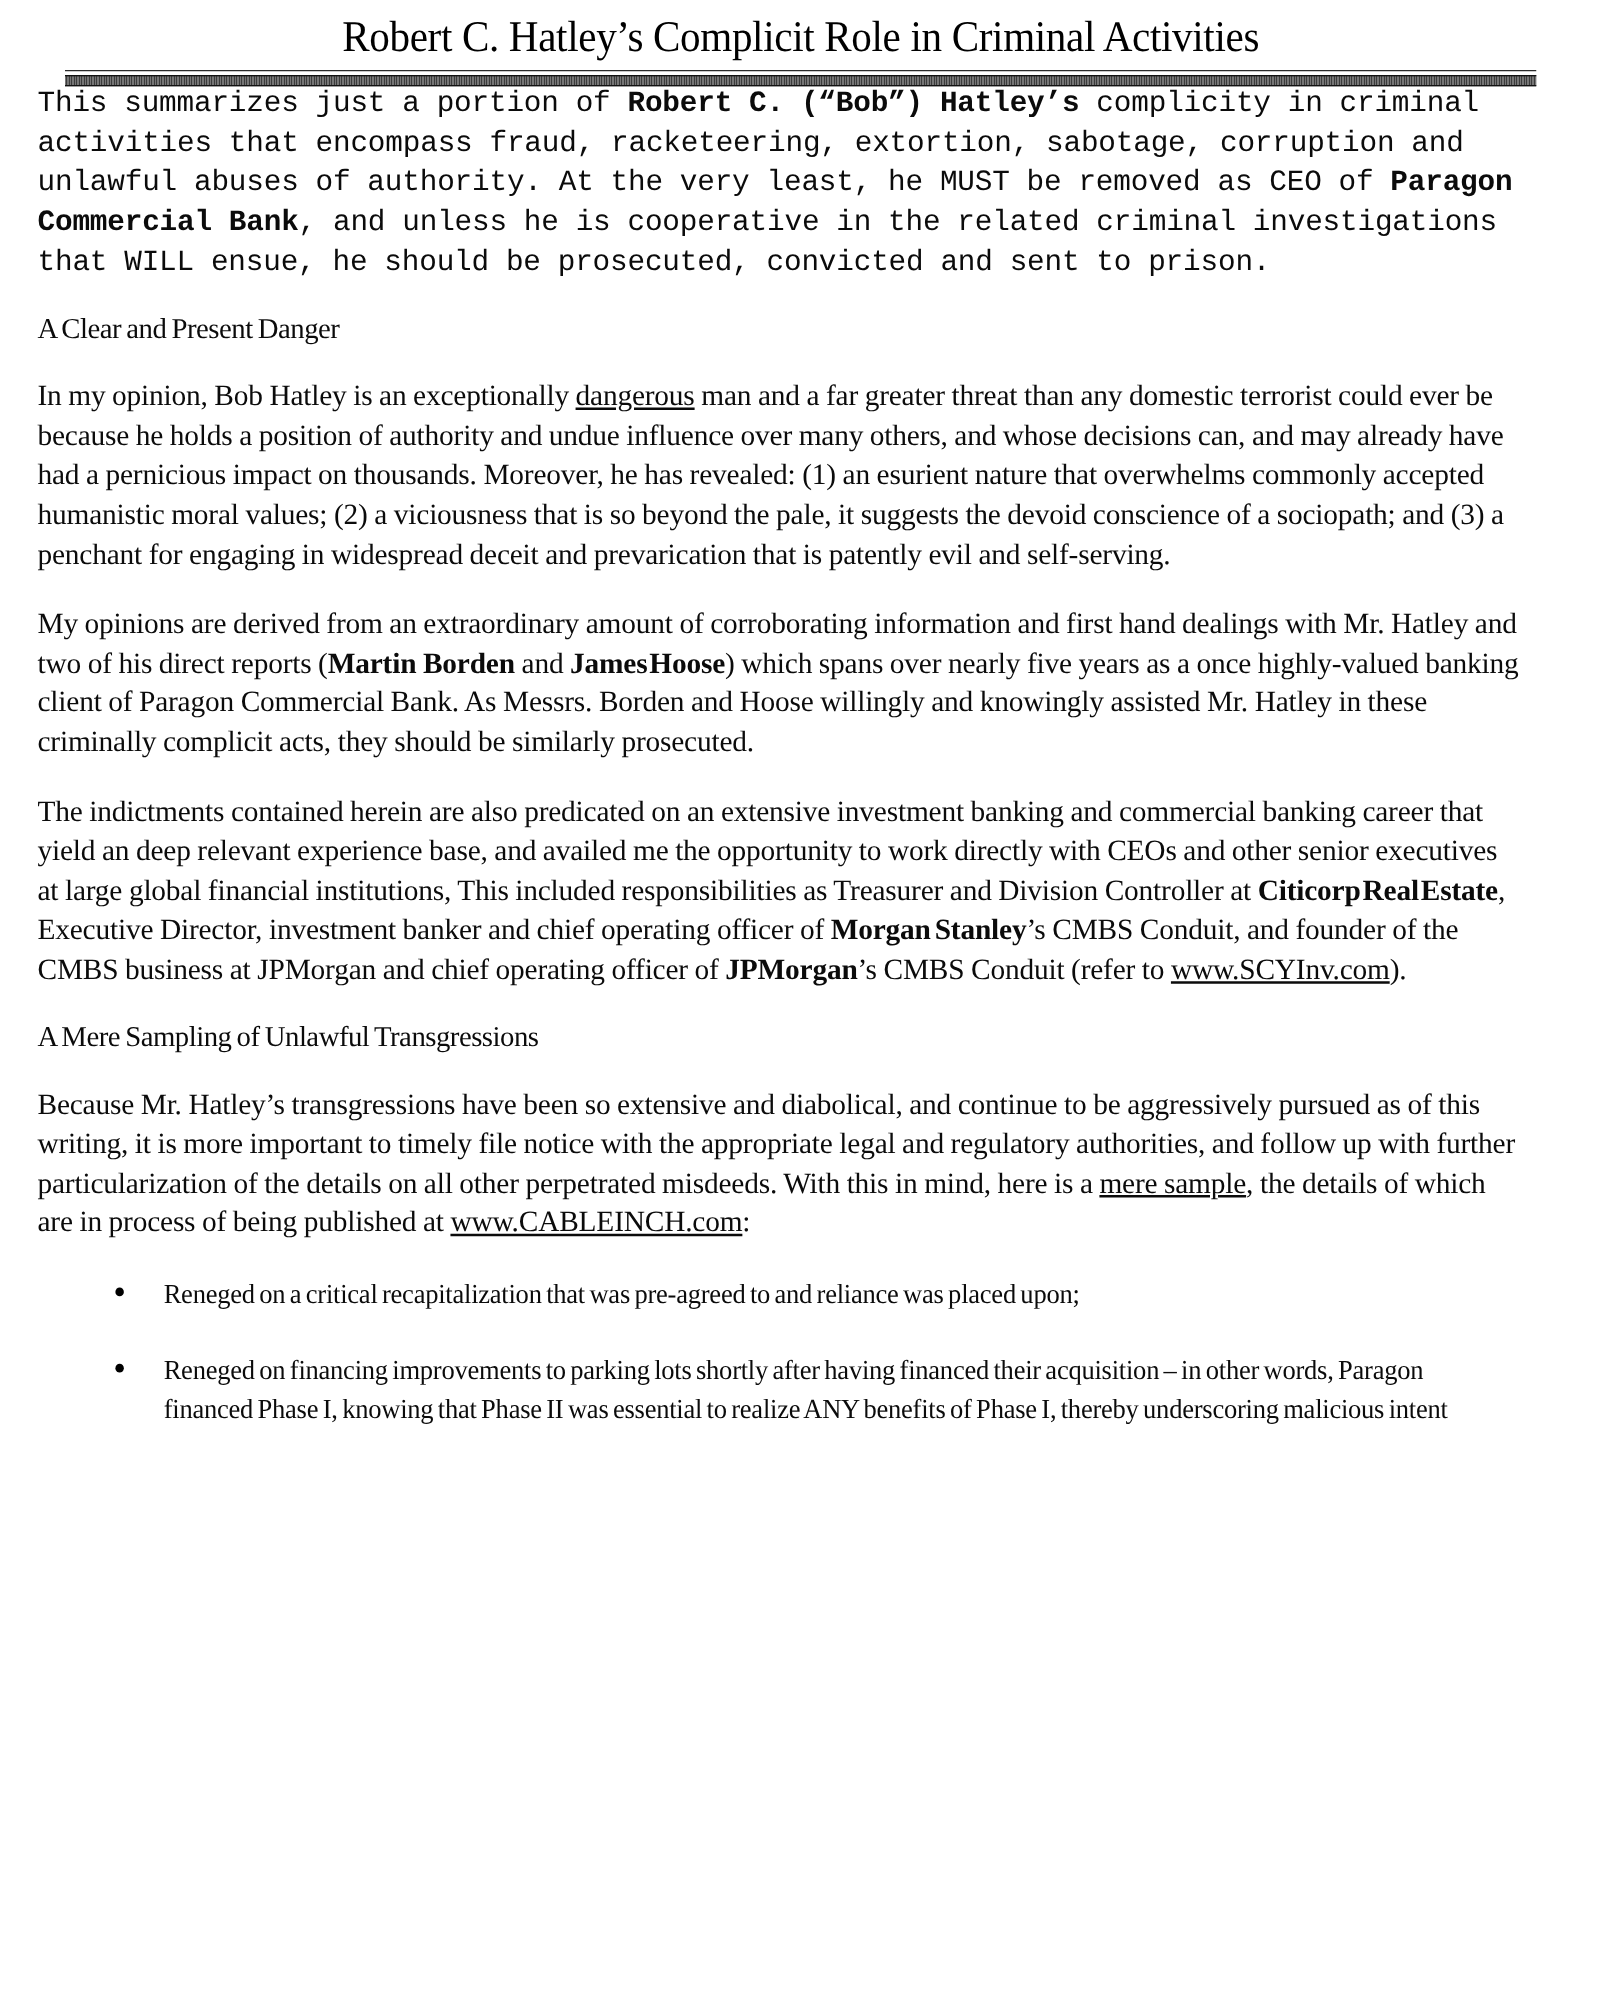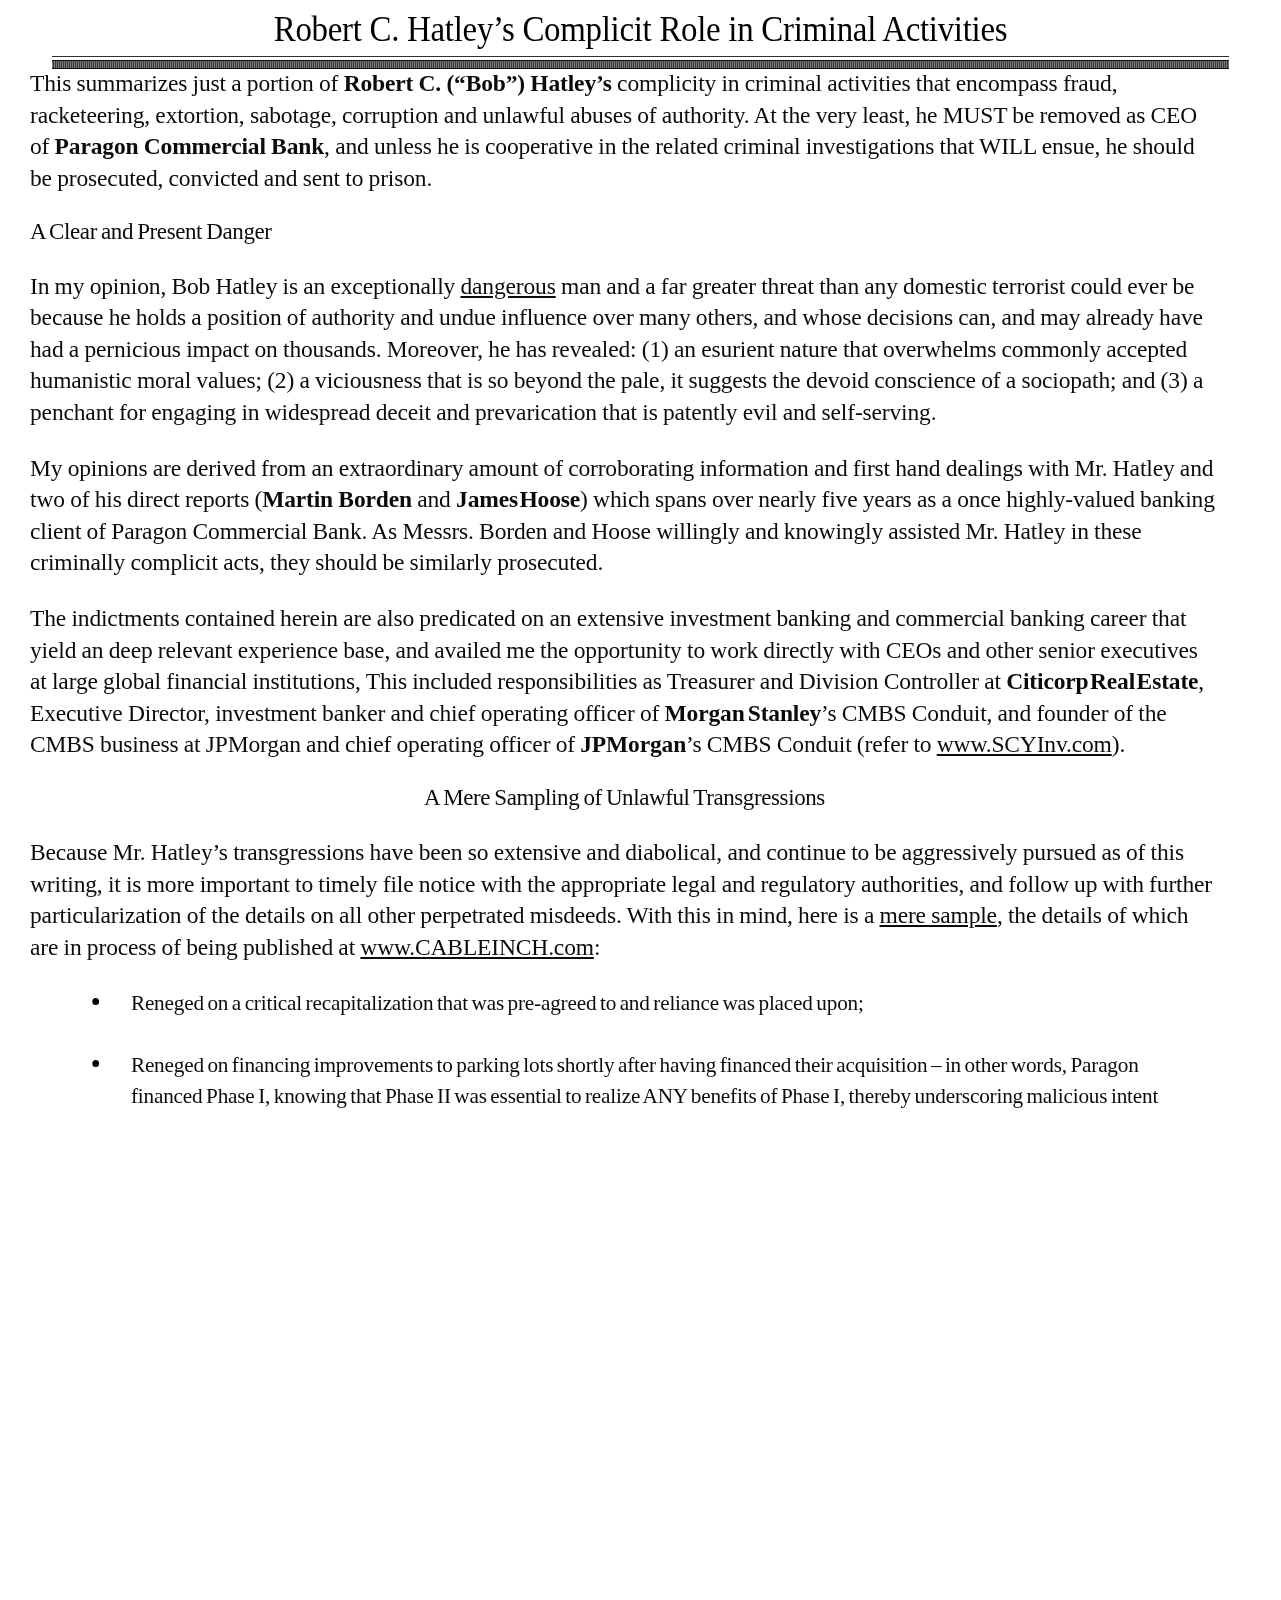--- a/index.html
+++ b/index.html
@@ -75,30 +75,31 @@
     font-size: 23.5px;
     line-height: 1.345;
     margin: 0 0 24px 0;
     text-align: left;
     letter-spacing: -0.15px;
     word-spacing: -0.4px;
   }
   .lead {
     margin-top: 88px;
     margin-bottom: 46px;
+    font-family: Liberation Mono, monospace;
   }
   h2.section {
     font-size: 23px;
     font-weight: normal;
     margin: 0 0 26px 0;
     letter-spacing: -0.4px;
     word-spacing: -1.2px;
   }
   .sec-danger { margin-top: 6px; }
-  .sec-sampling { margin-top: 70px; margin-bottom: 28px; text-align: center; }
+  .sec-sampling { margin-top: 70px; margin-bottom: 28px; }
 
   b, strong { font-weight: bold; }
   u, .u { text-underline-offset: 2px; }
 
   .tight { word-spacing: -2.6px; }
   .tighter { word-spacing: -4.2px; }
 
   
   ul.bullets {
     list-style: none;

